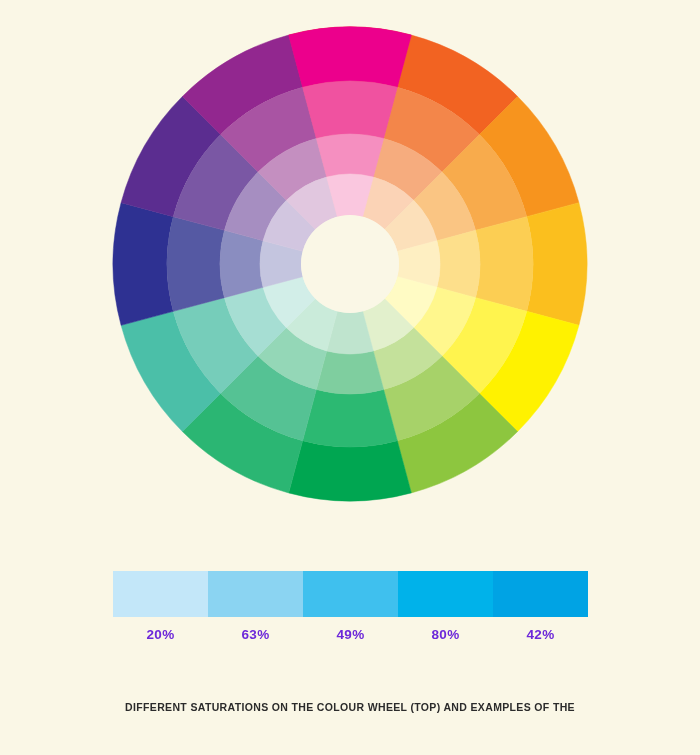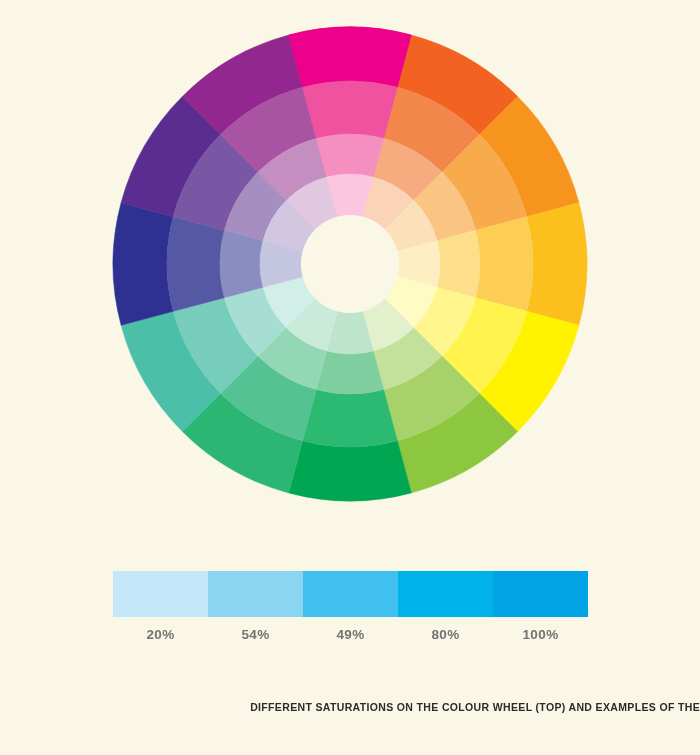--- a/index.html
+++ b/index.html
@@ -39,30 +39,30 @@
     top: 624px;
     width: 475px;
     height: 22px;
     display: flex;
   }
   .swatch-label {
     flex: 1 1 0;
     text-align: center;
     font-size: 13.5px;
     font-weight: bold;
-    color: #737373;
+    color: #6d28d9;
     letter-spacing: 0.4px;
     line-height: 22px;
   }
   #caption {
     position: absolute;
     left: 0;
     top: 700px;
     width: 700px;
-    text-align: right;
+    text-align: center;
     font-size: 10.5px;
     font-weight: bold;
     color: #2B2B2B;
     letter-spacing: 0.35px;
     line-height: 15px;
   }
   .caption-line { display: block; }
 </style>
 </head>
 <body style="background: rgb(250, 247, 230);">
@@ -153,21 +153,21 @@
 
 <div id="swatch-bar">
     <div class="swatch" style="background: rgb(195, 231, 249);"></div>
     <div class="swatch" style="background: rgb(139, 212, 242);"></div>
     <div class="swatch" style="background: rgb(63, 192, 238);"></div>
     <div class="swatch" style="background: rgb(0, 178, 234);"></div>
     <div class="swatch" style="background: rgb(0, 163, 228);"></div>
   </div>
 <div id="swatch-labels">
     <div class="swatch-label">20%</div>
-    <div class="swatch-label">54%</div>
+    <div class="swatch-label">63%</div>
     <div class="swatch-label">49%</div>
     <div class="swatch-label">80%</div>
-    <div class="swatch-label">100%</div>
+    <div class="swatch-label">42%</div>
   </div>
 
 <div id="caption">
   <span class="caption-line">DIFFERENT SATURATIONS ON THE COLOUR WHEEL (TOP) AND EXAMPLES OF THE</span>
 </div>
 
 </body></html>

